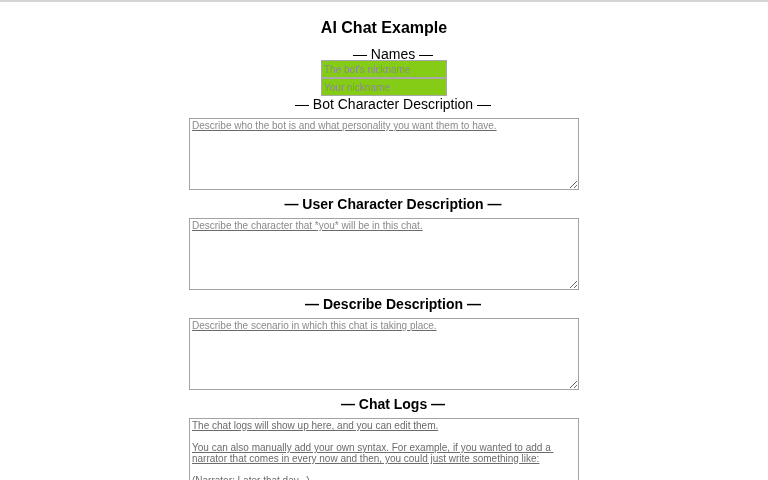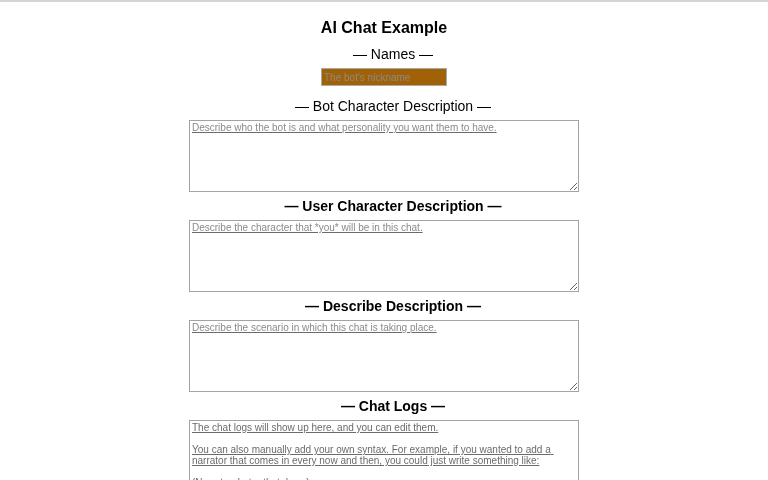--- a/index.html
+++ b/index.html
@@ -32,30 +32,30 @@
     .section-label {
       font-size: 14px;
       line-height: 12px;
       height: 12px;
       color: #000;
       padding-left: 18px;
     }
     .names-label { margin-top: 10px; }
     .name-input {
       display: block;
-      margin: 8px auto;
+      margin: 0 auto;
       width: 126px;
       height: 15px;
       box-sizing: border-box;
       border: 1px solid #a9a9a9;
       font-family: "Liberation Sans", sans-serif;
       font-size: 10px;
       padding: 8px 2px;
       color: #000;
-      background: #a16207;
+      background: #84cc16;
       outline: none;
     }
     .name-input::placeholder { color: #8a8a8a; }
     .name-input.second { margin-top: 0px; height: 14px; }
     .ta {
       display: block;
       margin: 8px auto;
       width: 390px;
       height: 72px;
       box-sizing: border-box;
@@ -80,22 +80,23 @@
     }
   </style>
 </head>
 <body>
 
 <div class="page">
   <h1>AI Chat Example</h1>
 
   <div class="section-label names-label">— Names —</div>
   <input type="text" class="name-input" placeholder="The bot's nickname" style="">
+  <input type="text" class="name-input second" placeholder="Your nickname" style="">
 
-  <div class="section-label gap-label-small" style="margin-top:14px;">— Bot Character Description —</div>
+  <div class="section-label gap-label-small" style="margin-top:2px;">— Bot Character Description —</div>
   <textarea class="ta" placeholder="Describe who the bot is and what personality you want them to have." style=""></textarea>
 
   <div class="section-label gap-label">— User Character Description —</div>
   <textarea class="ta" placeholder="Describe the character that *you* will be in this chat." style=""></textarea>
 
   <div class="section-label gap-label">— Describe Description —</div>
   <textarea class="ta" placeholder="Describe the scenario in which this chat is taking place." style=""></textarea>
 
   <div class="section-label gap-label">— Chat Logs —</div>
   <textarea class="ta chat-ta" id="chat-logs" style="">The chat logs will show up here, and you can edit them.

